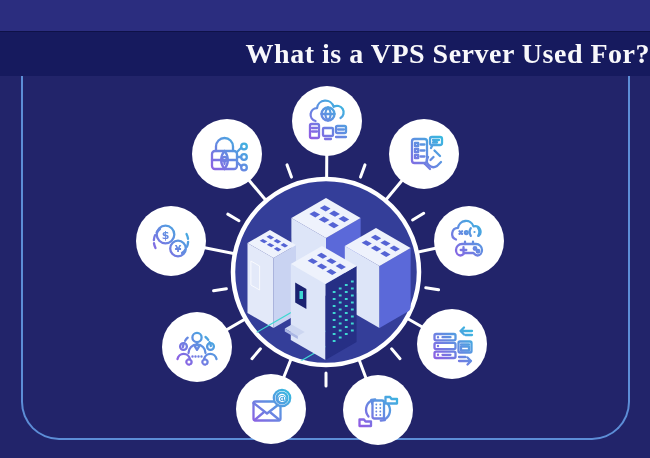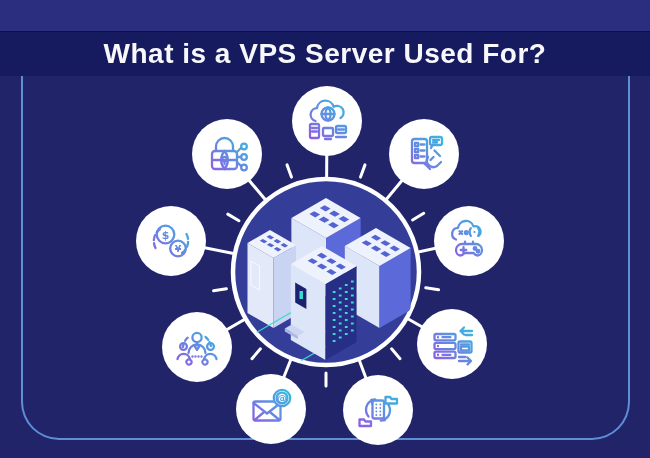--- a/index.html
+++ b/index.html
@@ -9,21 +9,21 @@
     font-family:"Liberation Sans",sans-serif;
   }
   .top-strip{position:absolute;top:0;left:0;width:650px;height:31px;background:var(--page-bg,#2b2d7f);}
   .title-bar{
     position:absolute;top:31px;left:0;width:650px;height:45px;
     background:var(--title-bar-bg,#161a5e);
     border-top:1px solid #0e1148;box-sizing:border-box;
   }
   .title-bar h1{
     margin:0;font-size:28px;font-weight:700;letter-spacing:.5px;
-    color:var(--title-text,#f8f8fb);text-align:center;line-height:44px;
+    color:var(--title-text,#f8f8fb);text-align:right;line-height:44px;font-family:Liberation Serif, serif;
   }
   .main-area{position:absolute;top:76px;left:0;width:650px;height:382px;background:var(--main-bg,#22246a);}
   .frame{
     position:absolute;left:21px;top:0;width:609px;height:364px;box-sizing:border-box;
     border-left:2px solid var(--frame-border,#5d8ed7);
     border-right:2px solid var(--frame-border,#5d8ed7);
     border-bottom:2px solid var(--frame-border,#5d8ed7);
     border-radius:0 0 38px 38px;
   }
   #diagram{position:absolute;top:0;left:0;}

